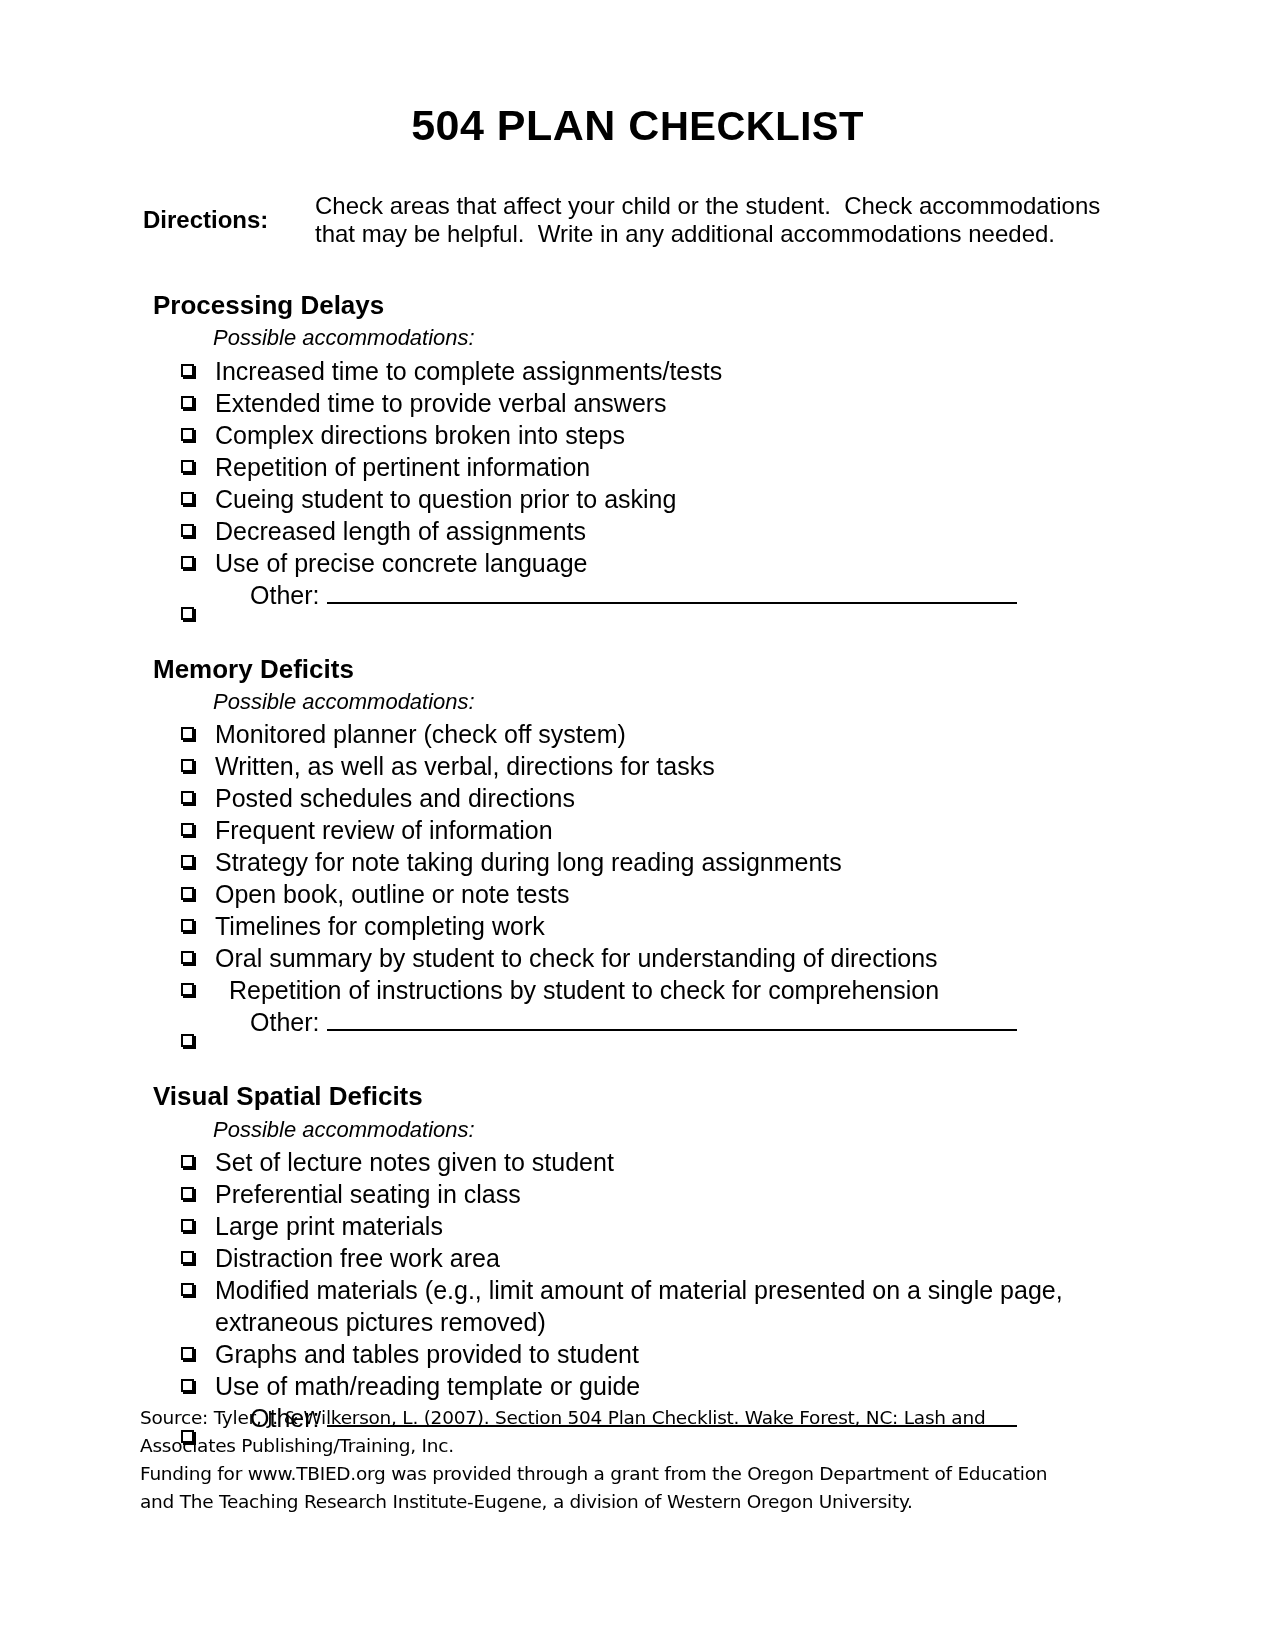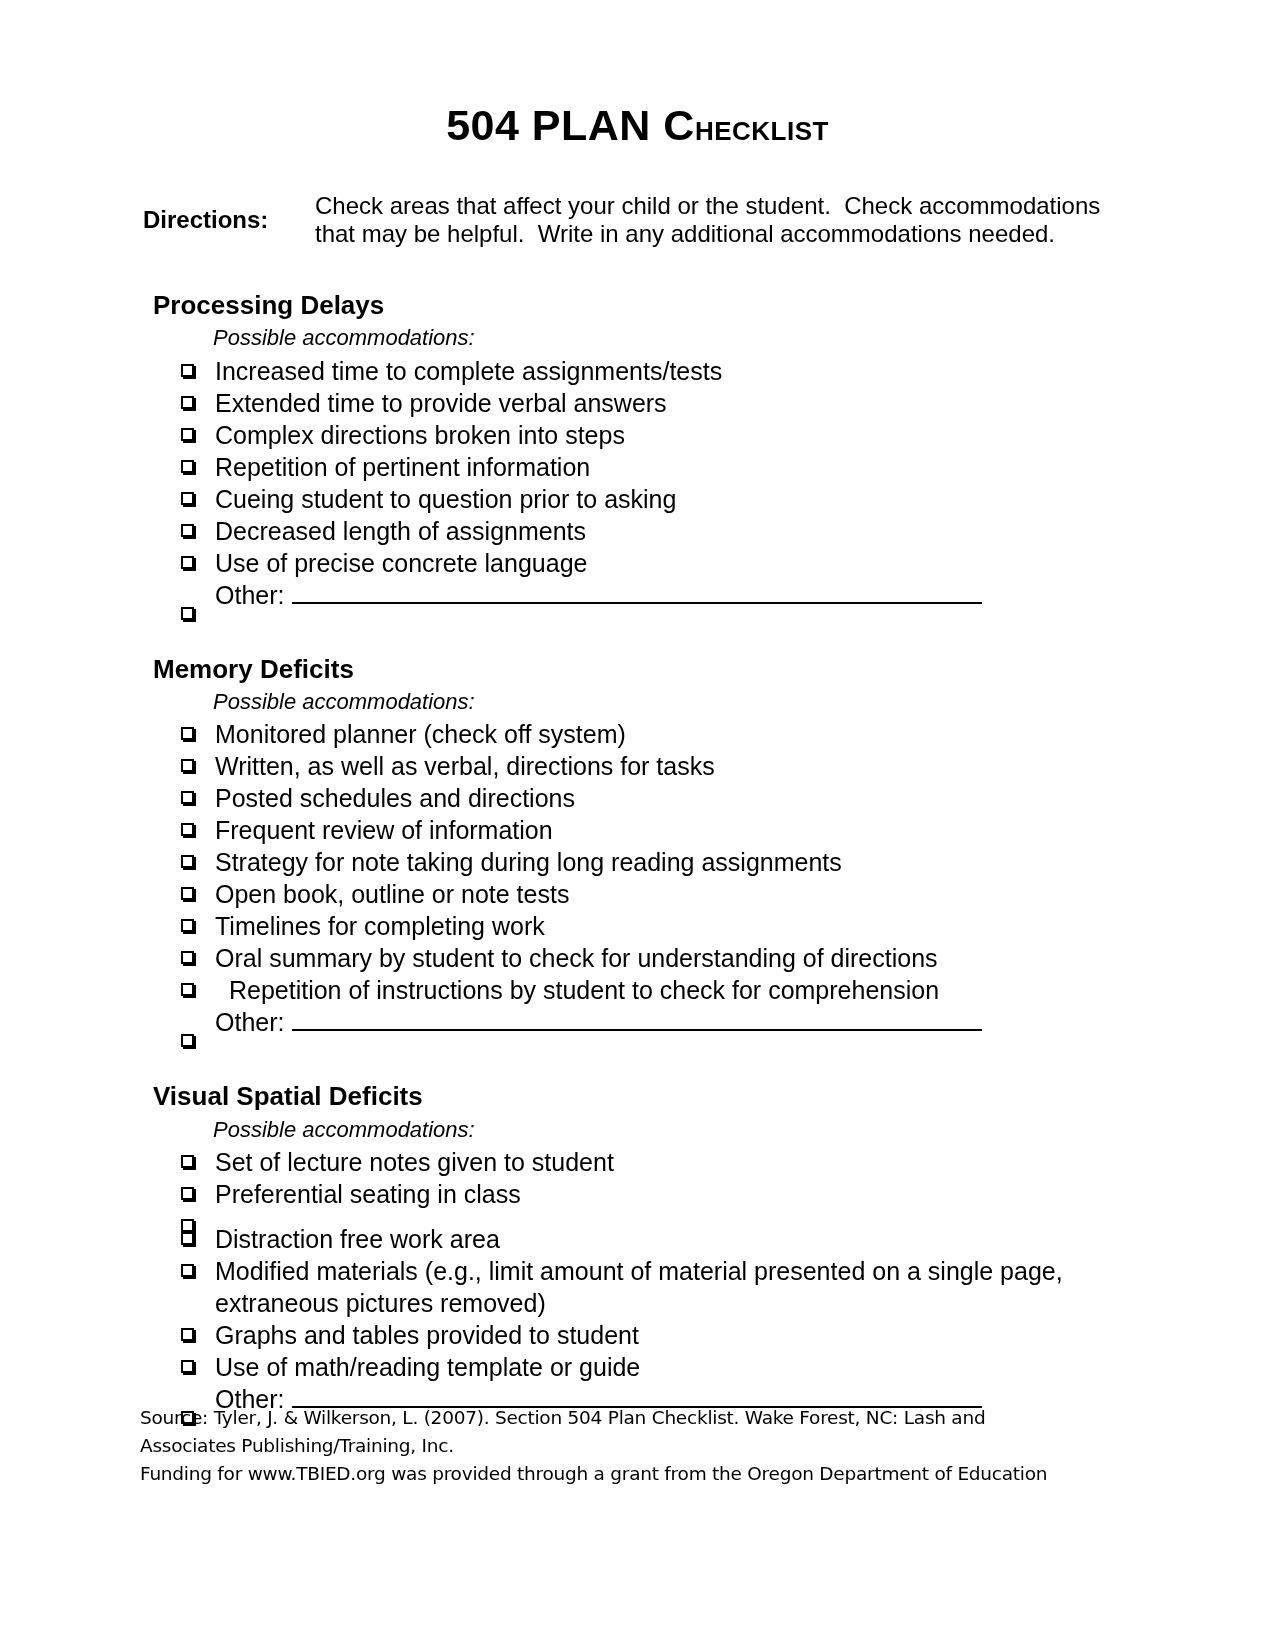--- a/index.html
+++ b/index.html
@@ -29,21 +29,21 @@
     text-align: center;
     font-weight: bold;
     font-size: 43px;
     letter-spacing: 0.5px;
     margin: 0;
     padding-top: 104px;
     line-height: 1.0;
     white-space: nowrap;
   }
   .title .smallcap-lead { font-size: 43px; }
-  .title .smallcap-rest { font-size: 26px; }
+  .title .smallcap-rest { font-size: 40px; }
 
   
   .directions {
     display: flex;
     align-items: center;
     margin-top: 45px;
     padding-left: 143px;
     padding-right: 150px;
   }
   .directions-label {
@@ -111,21 +111,21 @@
   .item-text.lead-space { padding-left: 7px; }
 
   
   .other-row {
     display: flex;
     align-items: flex-end;
     font-size: 25px;
     line-height: 1.28;
     padding-left: 38px;
   }
-  .other-label { flex: 0 0 auto; }
+  .other-label { flex: 0 0 auto; margin-left: 35px; }
   .other-rule {
     flex: 0 0 auto;
     width: 690px;
     border-bottom: 2px solid #000;
     margin-left: 8px;
     margin-bottom: 7px;
     height: 0;
   }
 
   
@@ -293,20 +293,21 @@
       <li class="item">
         <span class="checkbox">
             <span class="box"></span>
           </span>
         <span class="item-text">Preferential seating in class</span>
       </li>
       <li class="item">
         <span class="checkbox">
             <span class="box"></span>
           </span>
+        <span class="item-text">Large print materials</span>
       </li>
       <li class="item">
         <span class="checkbox">
             <span class="box"></span>
           </span>
         <span class="item-text">Distraction free work area</span>
       </li>
       <li class="item">
         <span class="checkbox">
             <span class="box"></span>
@@ -332,15 +333,16 @@
         <span class="other-label">Other:</span>
         <span class="other-rule"></span>
       </li>
     </ul>
   </div>
 
   <div class="footer">
     <div>Source: Tyler, J. &amp; Wilkerson, L. (2007). Section 504 Plan Checklist. Wake Forest, NC: Lash and</div>
     <div>Associates Publishing/Training, Inc.</div>
     <div>Funding for www.TBIED.org was provided through a grant from the Oregon Department of Education</div>
+    <div>and The Teaching Research Institute-Eugene, a division of Western Oregon University.</div>
   </div>
 
 </div>
 
 </body></html>

